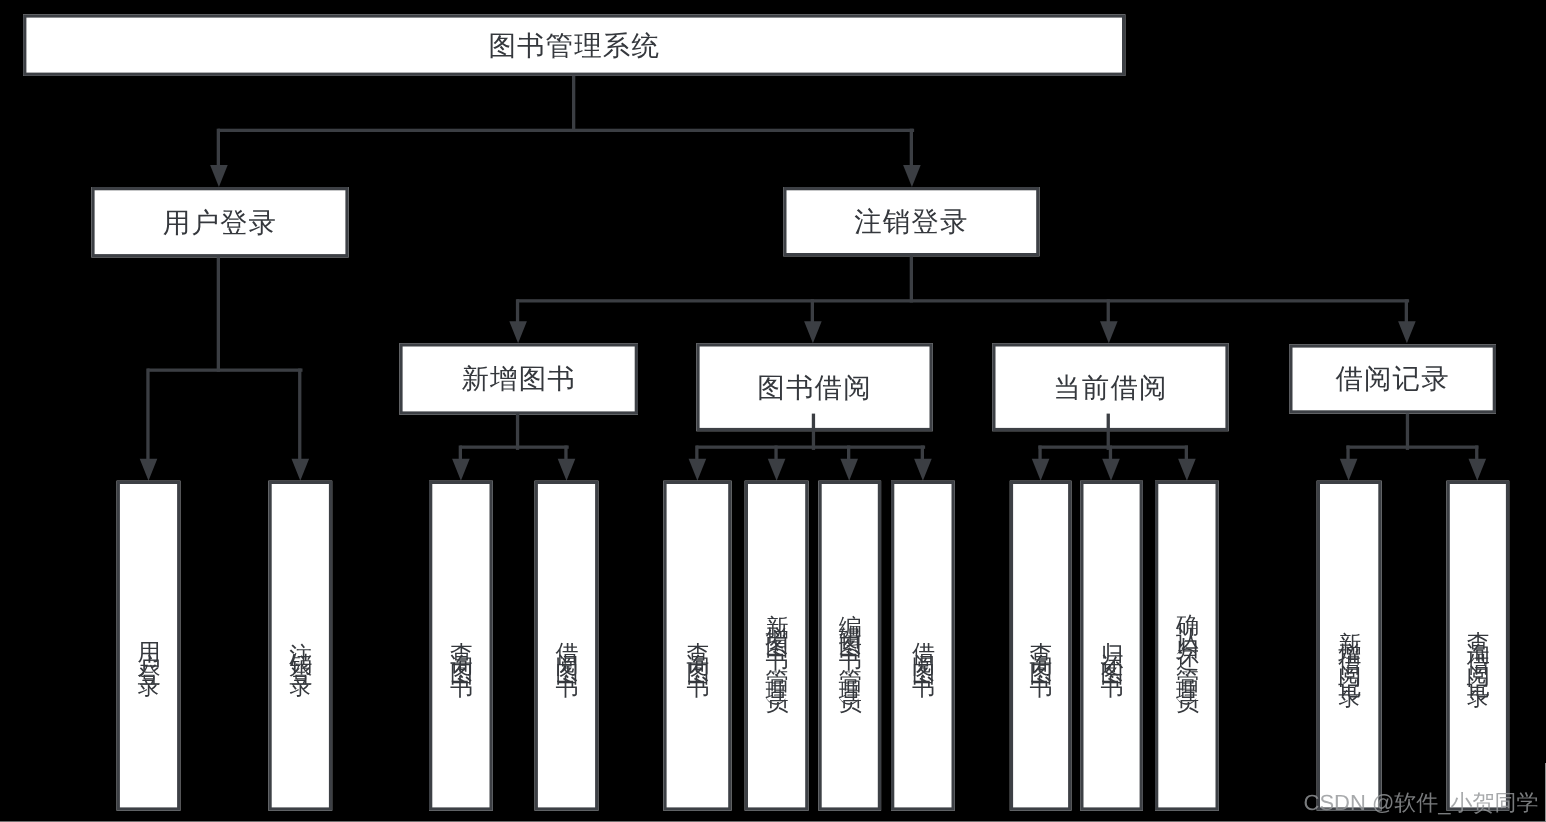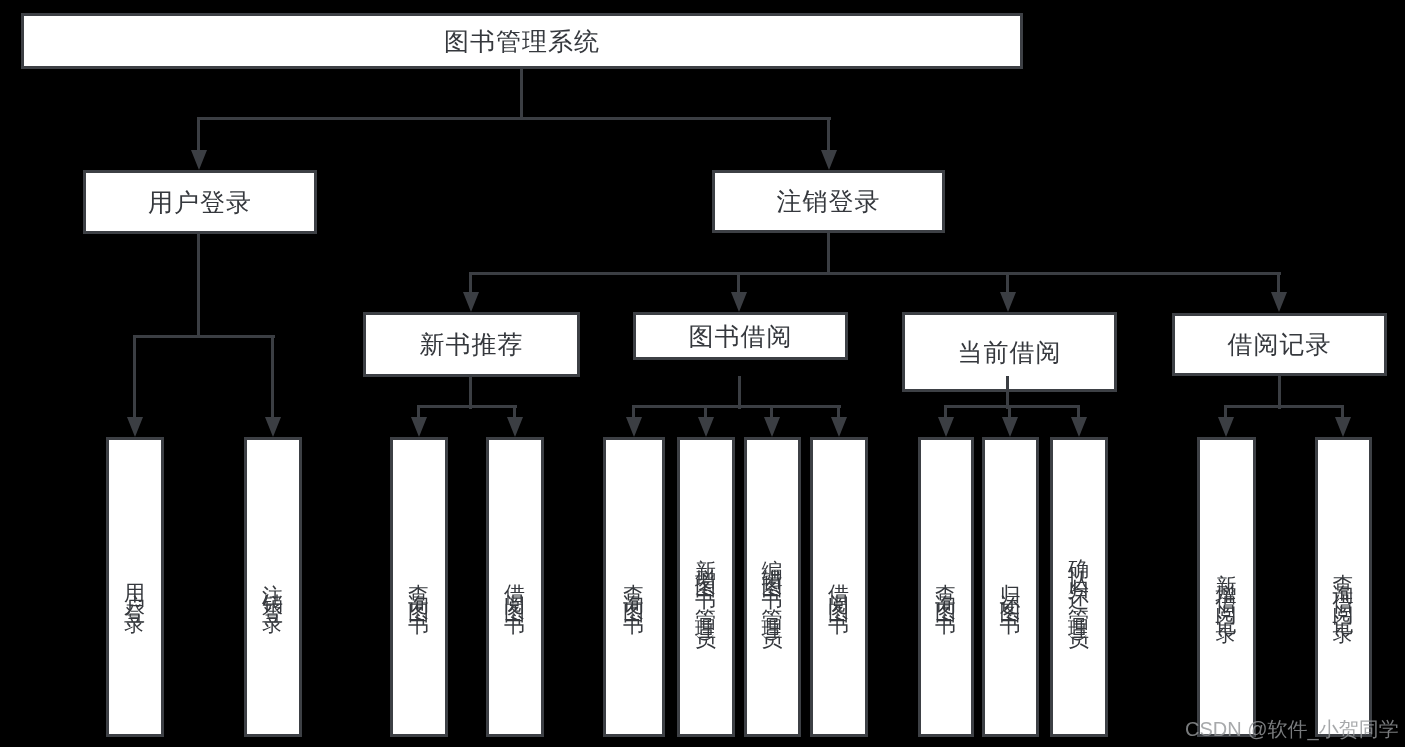--- a/index.html
+++ b/index.html
@@ -66,29 +66,29 @@
   <div class="vline" style="left:469px;top:272px;height:24px"></div>
   <div class="head" style="left:463px;top:292px"></div>
   <div class="vline" style="left:737px;top:272px;height:24px"></div>
   <div class="head" style="left:731px;top:292px"></div>
   <div class="vline" style="left:1006px;top:272px;height:24px"></div>
   <div class="head" style="left:1000px;top:292px"></div>
   <div class="vline" style="left:1277px;top:272px;height:24px"></div>
   <div class="head" style="left:1271px;top:292px"></div>
 
   <div class="box" style="left:363px;top:312px;width:217px;height:65px">
-    <span class="hlabel">新书推荐</span>
+    <span class="hlabel">新增图书</span>
   </div>
-  <div class="box" style="left:633px;top:312px;width:215px;height:48px">
+  <div class="box" style="left:633px;top:312px;width:215px;height:80px">
     <span class="hlabel">图书借阅</span>
   </div>
   <div class="box" style="left:902px;top:312px;width:215px;height:80px">
     <span class="hlabel">当前借阅</span>
   </div>
-  <div class="box" style="left:1172px;top:313px;width:215px;height:63px">
+  <div class="box" style="left:1172px;top:313px;width:188px;height:63px">
     <span class="hlabel">借阅记录</span>
   </div>
 
   <div class="vline" style="left:469px;top:376px;height:33px"></div>
   <div class="hline" style="left:418px;top:405px;width:99px"></div>
   <div class="vline" style="left:417px;top:405px;height:15px"></div>
   <div class="head" style="left:411px;top:417px"></div>
   <div class="vline" style="left:513px;top:405px;height:15px"></div>
   <div class="head" style="left:507px;top:417px"></div>
 

